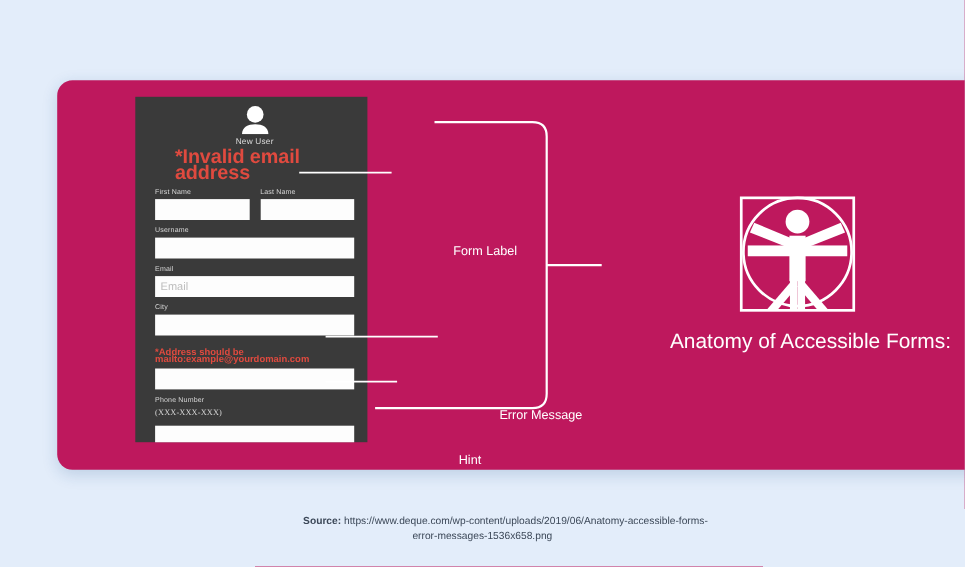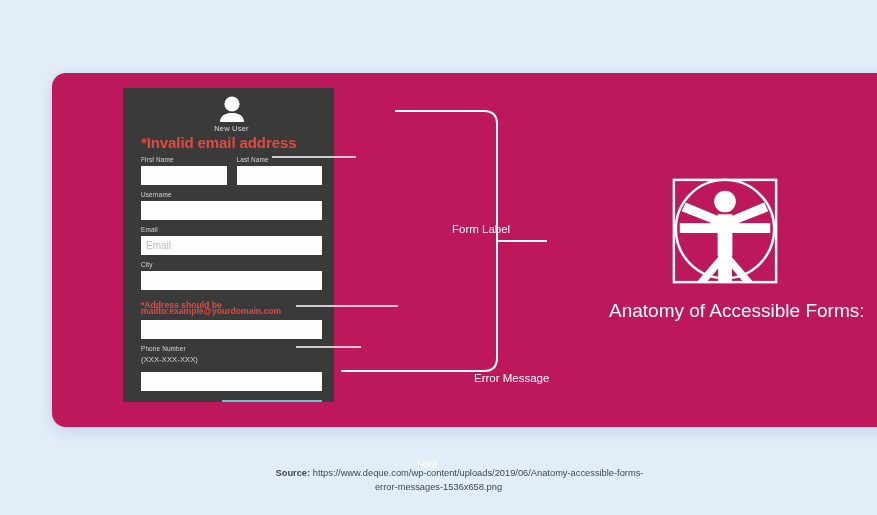--- a/index.html
+++ b/index.html
@@ -56,25 +56,26 @@
   }
   .avatar-label {
     color: #dcdcdc;
     font-size: 7.5px;
     margin-top: 2px;
     letter-spacing: .2px;
   }
 
   .err-top {
     color: #e04a3f;
-    font-size: 15px;
+    font-size: 18px;
     font-weight: bold;
     margin-top: 2px;
     line-height: 15px;
     letter-spacing: -0.1px;
+    margin-left: 18px;
   }
 
   .field-label {
     color: #d6d6d6;
     font-size: 6.4px;
     letter-spacing: .15px;
     margin-top: 6px;
     margin-bottom: 2px;
     line-height: 8px;
   }
@@ -107,20 +108,21 @@
     margin-top: 9px;
     margin-bottom: 3px;
   }
 
   .hint-text {
     color: #d6d6d6;
     font-size: 7.6px;
     line-height: 9px;
     margin-bottom: 8px;
     letter-spacing: .1px;
+    font-family: Liberation Serif, serif;
   }
 
   #create-account-button {
     margin-top: 9px;
     margin-left: auto;
     display: block;
     width: 100px;
     height: 17px;
     background: #63c8cf;
     color: #ffffff;
@@ -132,22 +134,22 @@
   }
 
   
   .callout {
     position: absolute;
     color: #ffffff;
     font-size: 11.5px;
     white-space: nowrap;
   }
   #callout-form-label  { left: 360px; top: 150px; }
-  #callout-error-msg   { left: 402px; top: 299px; margin-left: 20px; }
-  #callout-hint        { left: 365px; top: 340px; margin-top: 45px; }
+  #callout-error-msg   { left: 402px; top: 299px; }
+  #callout-hint        { left: 365px; top: 340px; }
 
   
   #headline {
     position: absolute;
     left: 557px;
     top: 226px;
     width: 270px;
     color: #ffffff;
     font-size: 19px;
     line-height: 23px;
@@ -256,21 +258,21 @@
     <polygon points="56,46 20,31 16,40 54,55" fill="#ffffff"></polygon>
     <polygon points="64,46 100,31 104,40 66,55" fill="#ffffff"></polygon>
 
     <rect x="53" y="82" width="7" height="30" fill="#ffffff"></rect>
     <rect x="60" y="82" width="7" height="30" fill="#ffffff"></rect>
 
     <polygon points="56,83 32,111 42,111 60,90" fill="#ffffff"></polygon>
     <polygon points="64,83 88,111 78,111 60,90" fill="#ffffff"></polygon>
   </svg>
 
-  <div class="callout" id="callout-form-label" style="position:absolute;margin-left:40px;">Form Label</div>
+  <div class="callout" id="callout-form-label" style="position:absolute;">Form Label</div>
   <div class="callout" id="callout-error-msg" style="position:absolute;">Error Message</div>
   <div class="callout" id="callout-hint" style="position:absolute;">Hint</div>
 
   <div id="headline" style="position:absolute;">
     <div>Anatomy of Accessible Forms:</div>
   </div>
 </div>
 
 <svg id="connectors">
   <g stroke="#ffffff" stroke-width="1.6" fill="none">

